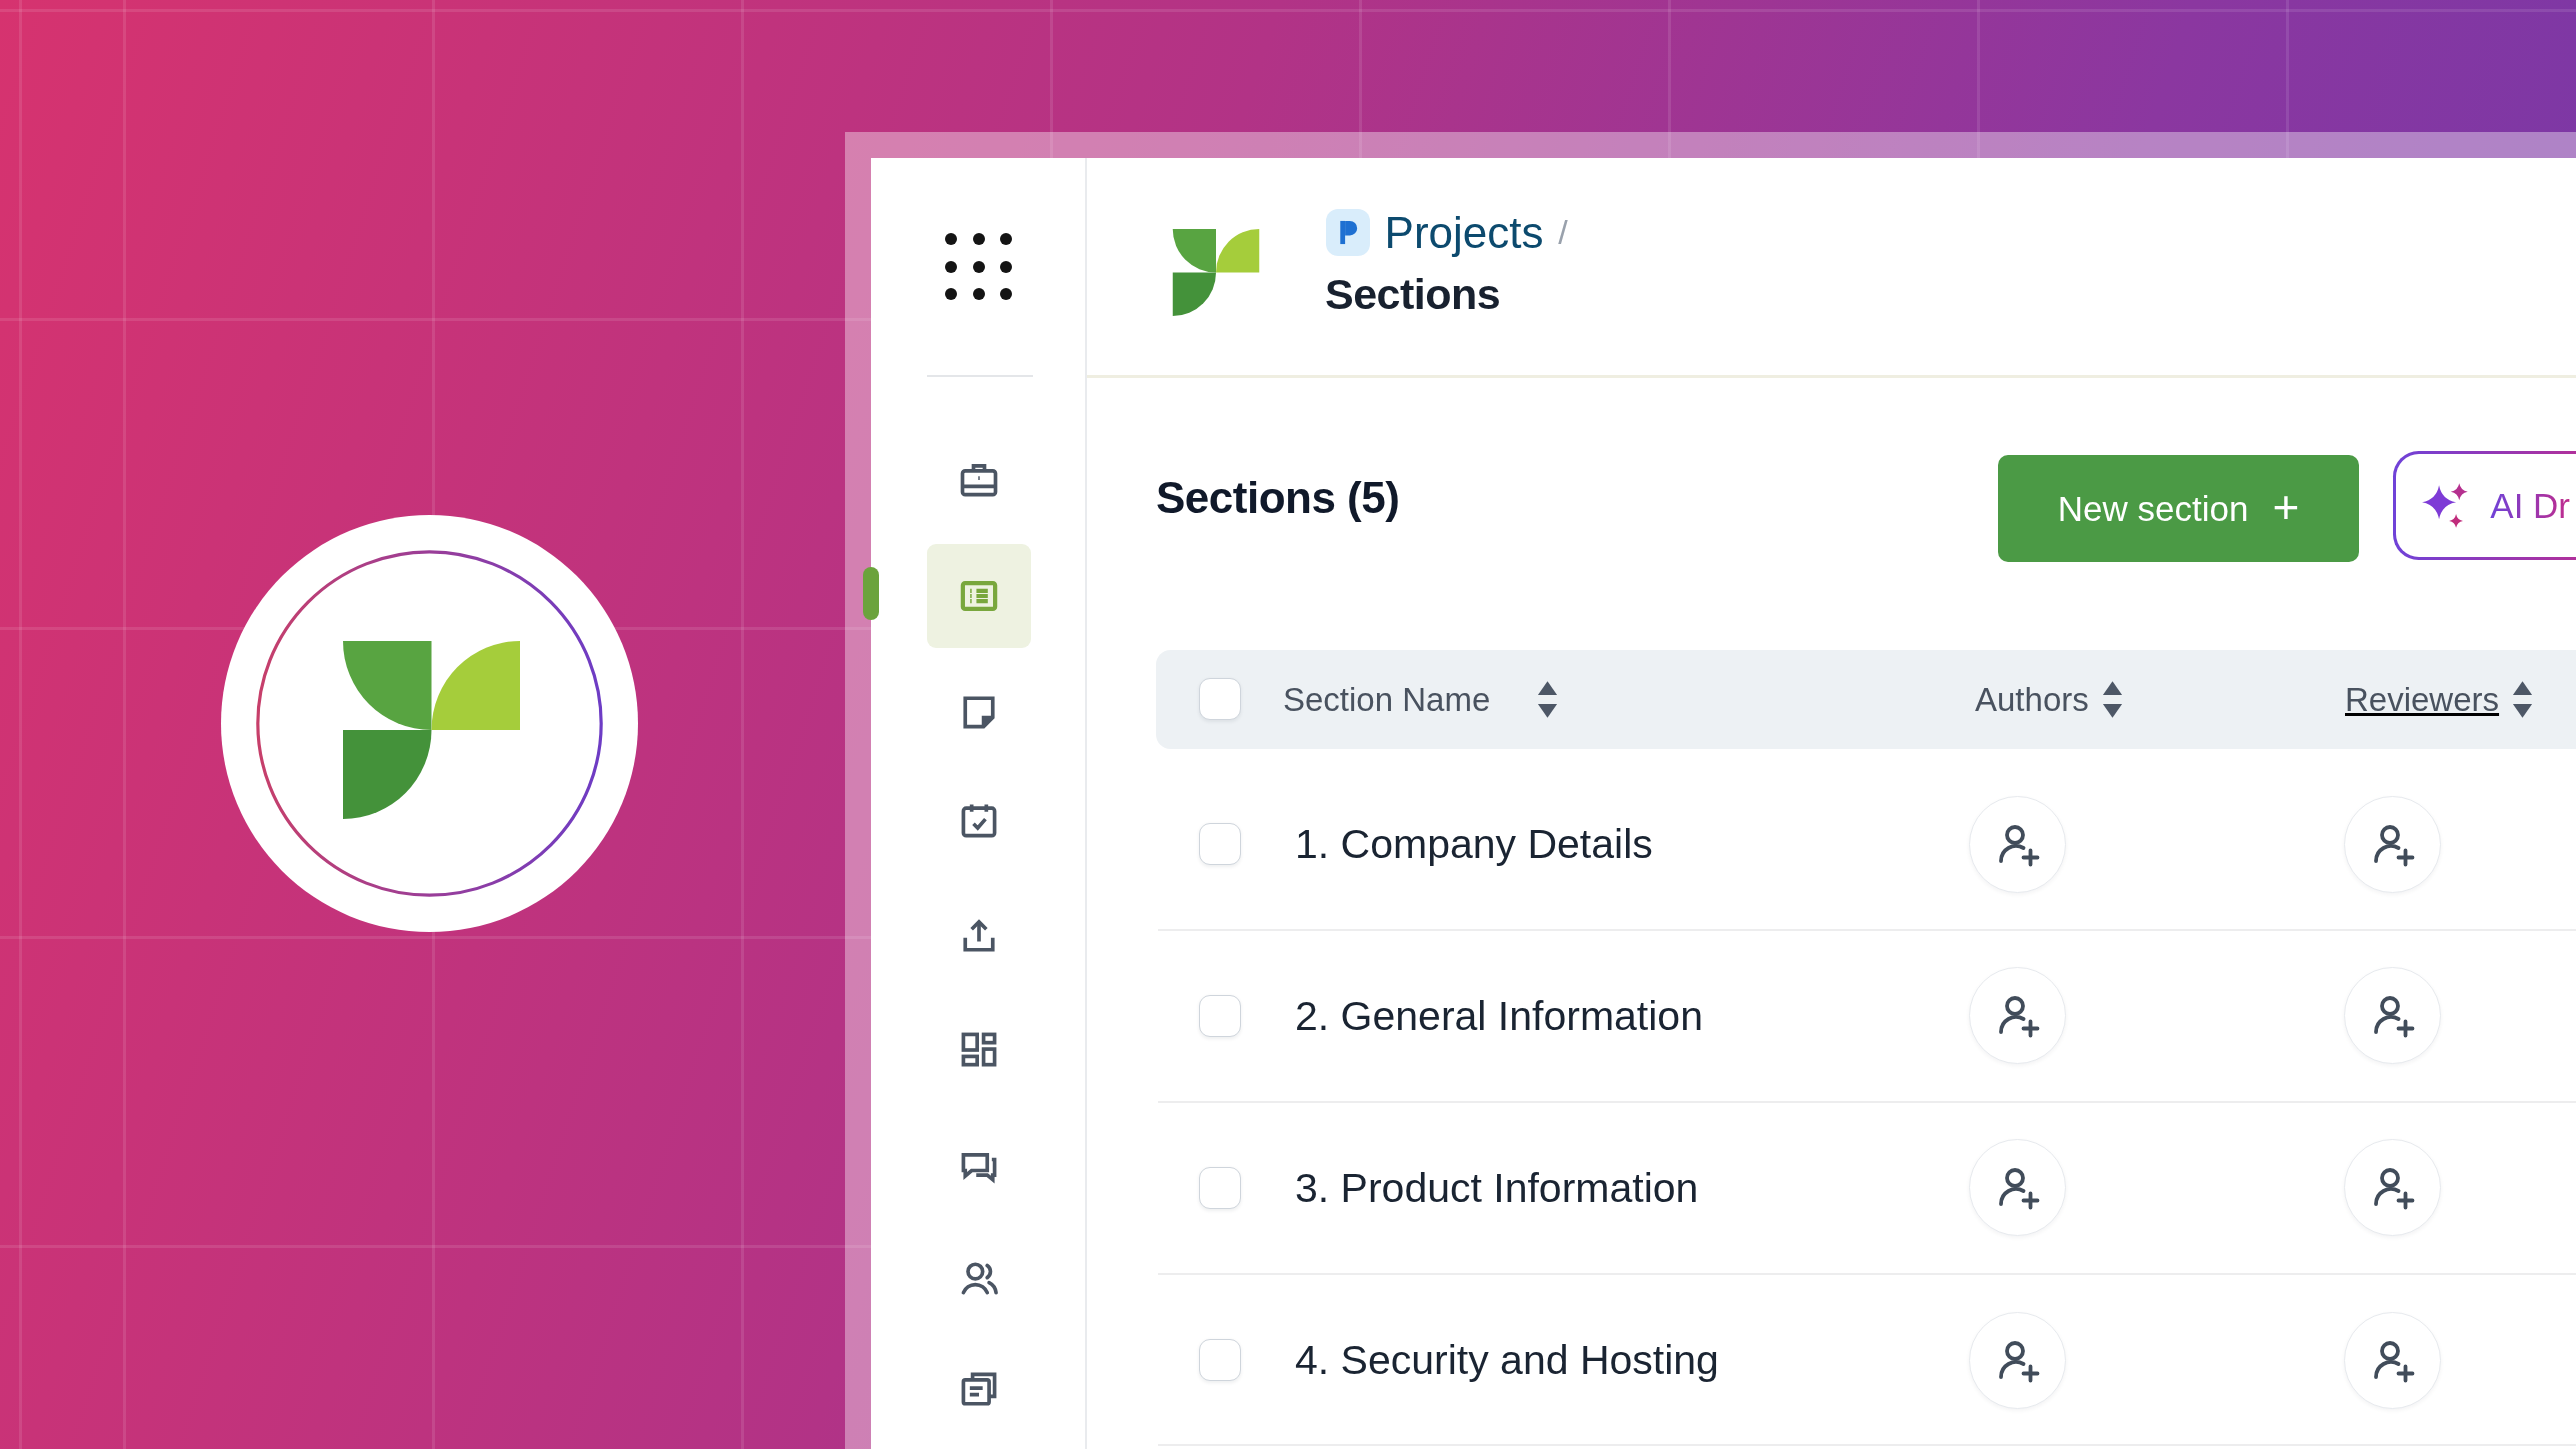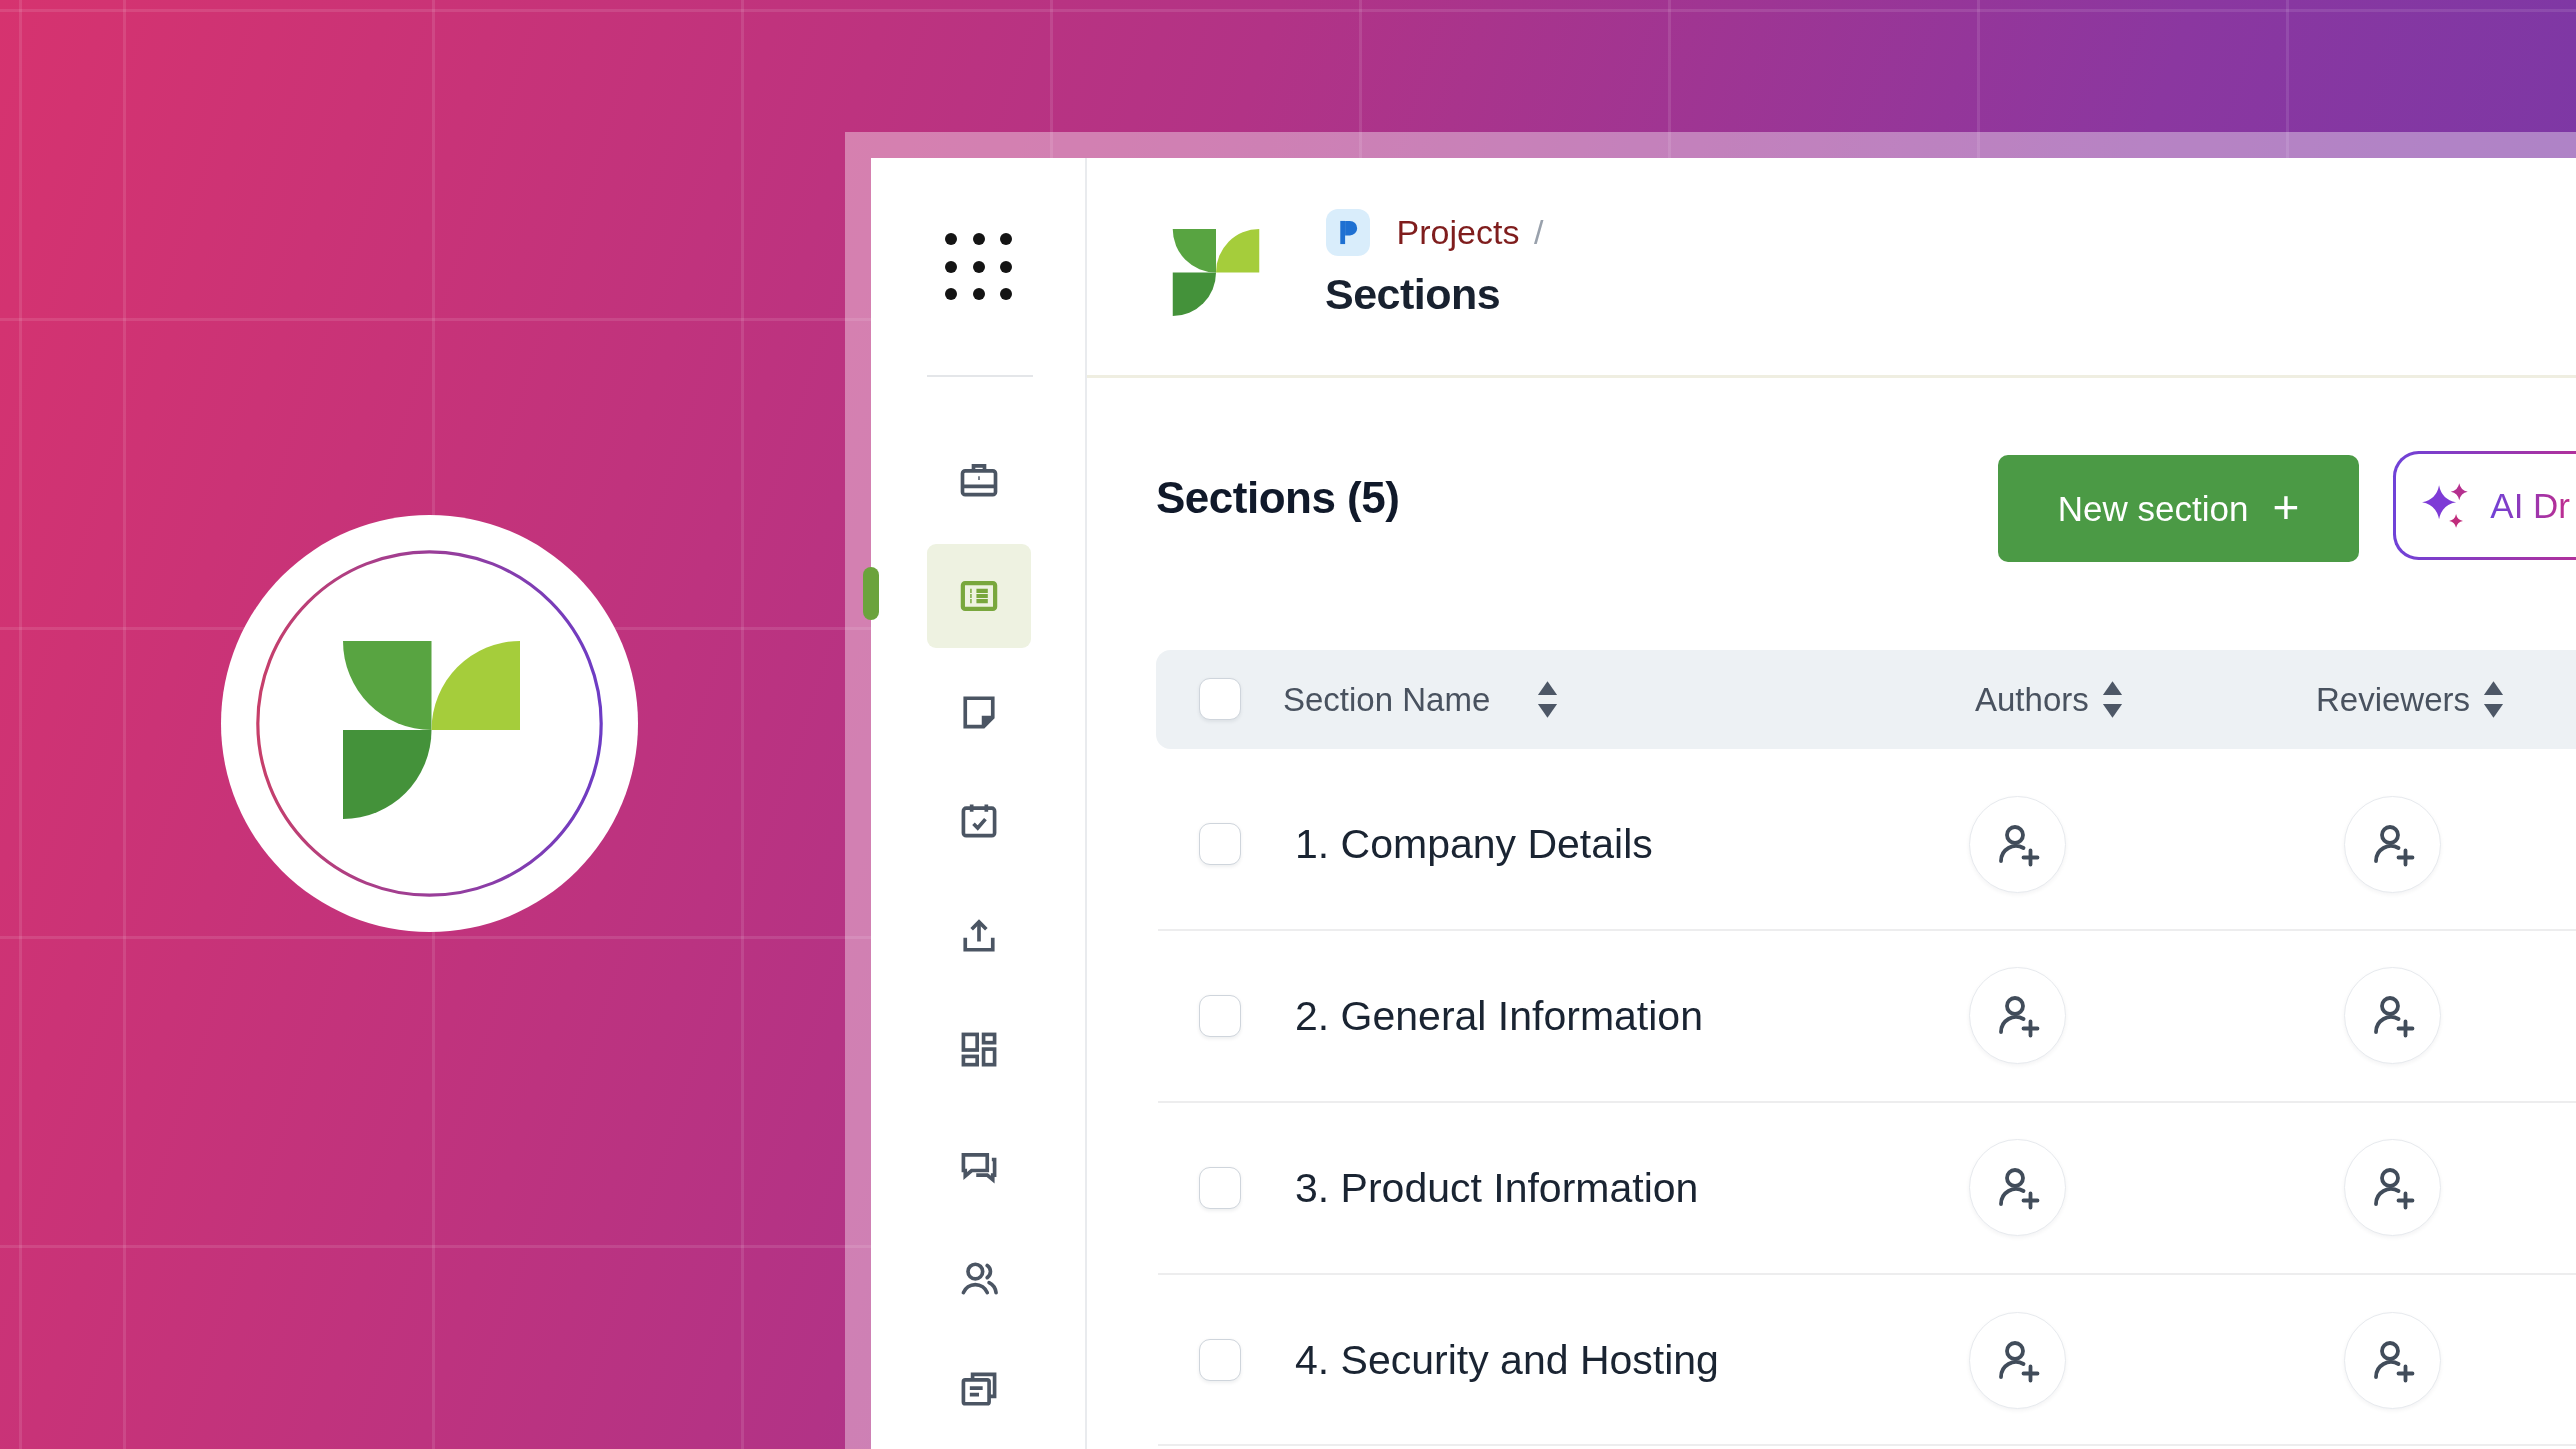--- a/index.html
+++ b/index.html
@@ -33,21 +33,21 @@
   .side-item { width:104px; height:104px; border-radius:9px; display:flex; align-items:center; justify-content:center; left:927px; }
   .side-item.active { background:#eef2e1; }
   .side-item svg { width:44px; height:44px; }
   .notch { left:863px; top:567px; width:16.4px; height:53px; border-radius:8.2px; background:#6ba33c; }
 
   
   .header-logo { left:1171px; top:229px; width:90px; height:87px; }
   .crumb-row { left:1326px; top:209px; height:47px; display:flex; align-items:center; gap:14.6px; }
   .crumb-icon { width:44px; height:47px; border-radius:12px; background:#d9edfb; display:flex; align-items:center; justify-content:center; }
   .crumb-icon svg { width:24px; height:27px; }
-  .crumb-link { font-size:34px; color:#7f1d1d;margin-left:12px; }
+  .crumb-link { font-size:44px; color:#0c4a6e; }
   .crumb-sep  { font-size:34px; color:#99a1ac; }
   .crumb-cur  { font-size:34px; color:#99a1ac; }
   .page-title { left:1325px; top:270px; font-size:43px; font-weight:600; color:#18212f; letter-spacing:-0.5px; }
   .header-divider { left:1087px; top:375px; right:0; height:2.7px; background:#efeee1; }
 
   
   .content-heading { left:1156px; top:473px; font-size:44px; font-weight:600; color:#10192a; letter-spacing:-0.5px; }
   .btn-new { left:1998px; top:455px; width:361px; height:107px; border-radius:10px; background:#4b9a45;
              display:flex; align-items:center; justify-content:center; gap:24px; cursor:pointer; border:none; }
   .btn-new .lbl { color:#ffffff; font-size:35px; }
@@ -62,21 +62,21 @@
               -webkit-background-clip:text; background-clip:text; color:transparent; white-space:nowrap; }
 
   
   .thead { left:1156px; top:650px; right:0; height:99px; background:#edf1f4; border-radius:14.6px 0 0 14.6px; }
   .checkbox { width:42px; height:42px; border-radius:11px; background:#ffffff; border:1.8px solid #cfd5dc;
               box-shadow:0 1.8px 3.7px rgba(16,24,40,0.07); cursor:pointer; }
   .thead .checkbox { position:absolute; left:43px; top:28px; }
   .col-label { position:absolute; top:0; height:99px; display:inline-flex; align-items:center; gap:12.8px; cursor:pointer; }
   .col-label span { font-size:33px; color:#49525f; }
   .col-label svg { width:21px; height:37px; }
-  .col-1 { left:127px;gap:47px; } .col-2 { left:819px;align-items:center; } .col-3 { left:1160px; }
+  .col-1 { left:127px;gap:47px; } .col-2 { left:819px;align-items:center; } .col-3 { left:1189px;text-decoration:underline; }
 
   .row-check { position:absolute; left:1199px; }
   .row-name  { position:absolute; left:1295px; height:44px; line-height:44px; font-size:41px; color:#1a2432; }
   .person-btn { position:absolute; width:97px; height:97px; border-radius:50%; background:#ffffff;
                 border:1.8px solid #e7eaee; box-shadow:0 1.8px 4.6px rgba(16,24,40,0.05);
                 display:flex; align-items:center; justify-content:center; cursor:pointer; }
   .person-btn svg { width:48px; height:48px; }
   .row-divider { position:absolute; left:1158px; right:0; height:1.8px; background:#ededee; }
 </style>
 </head>

